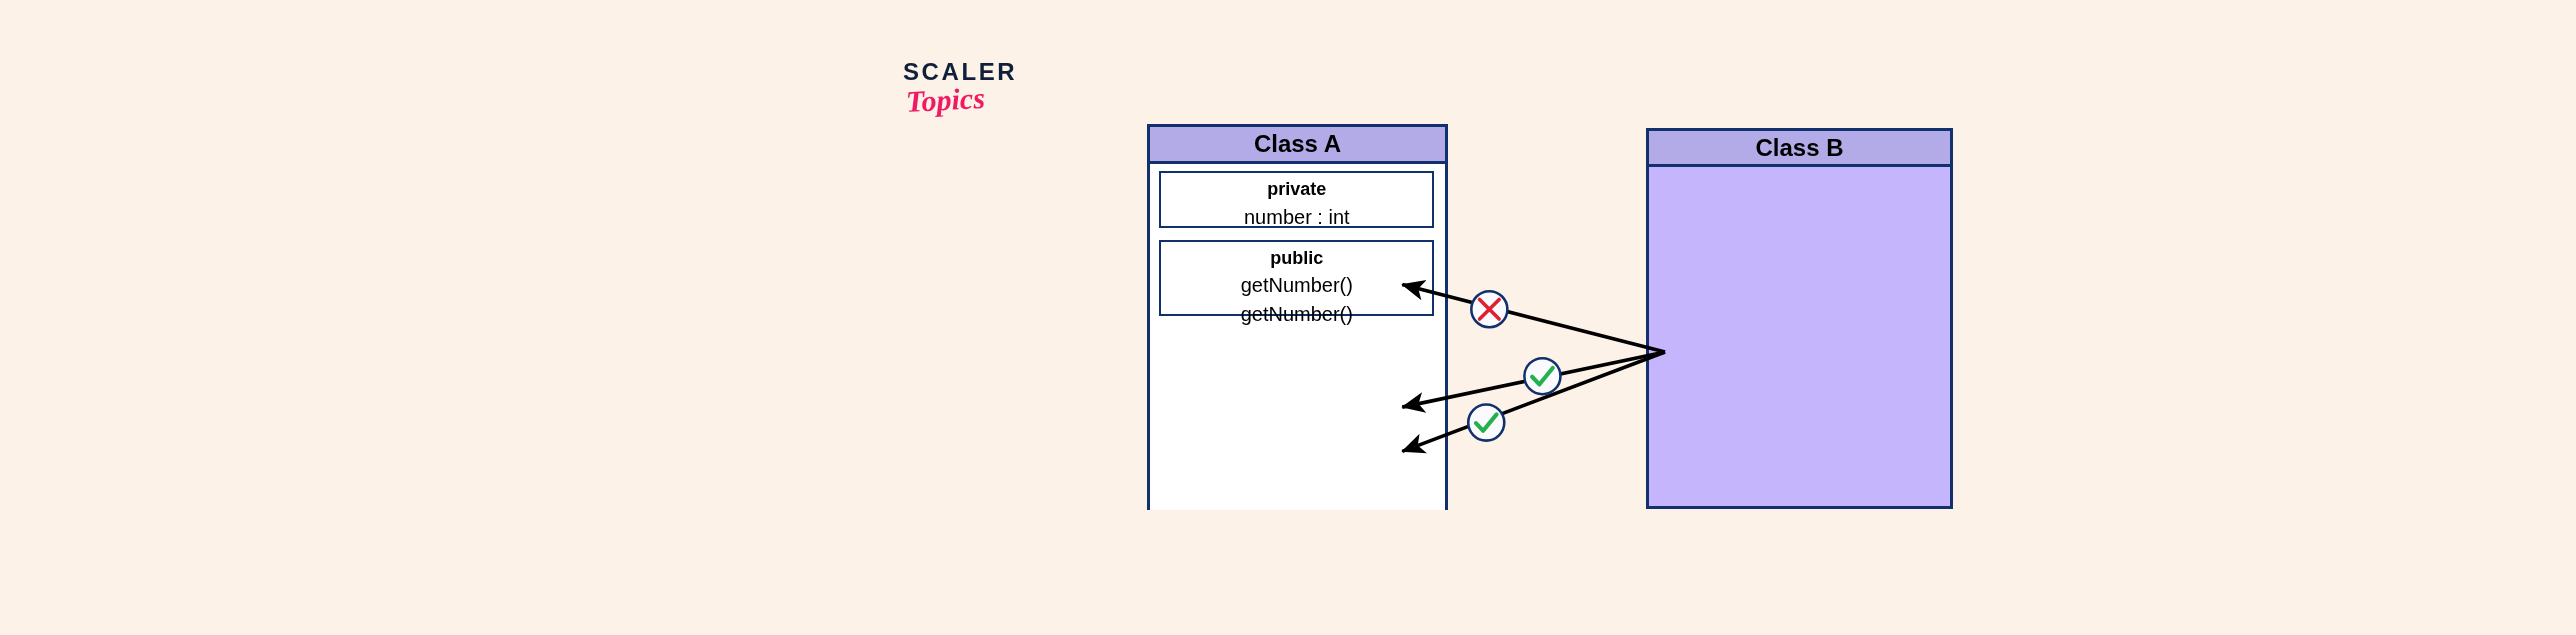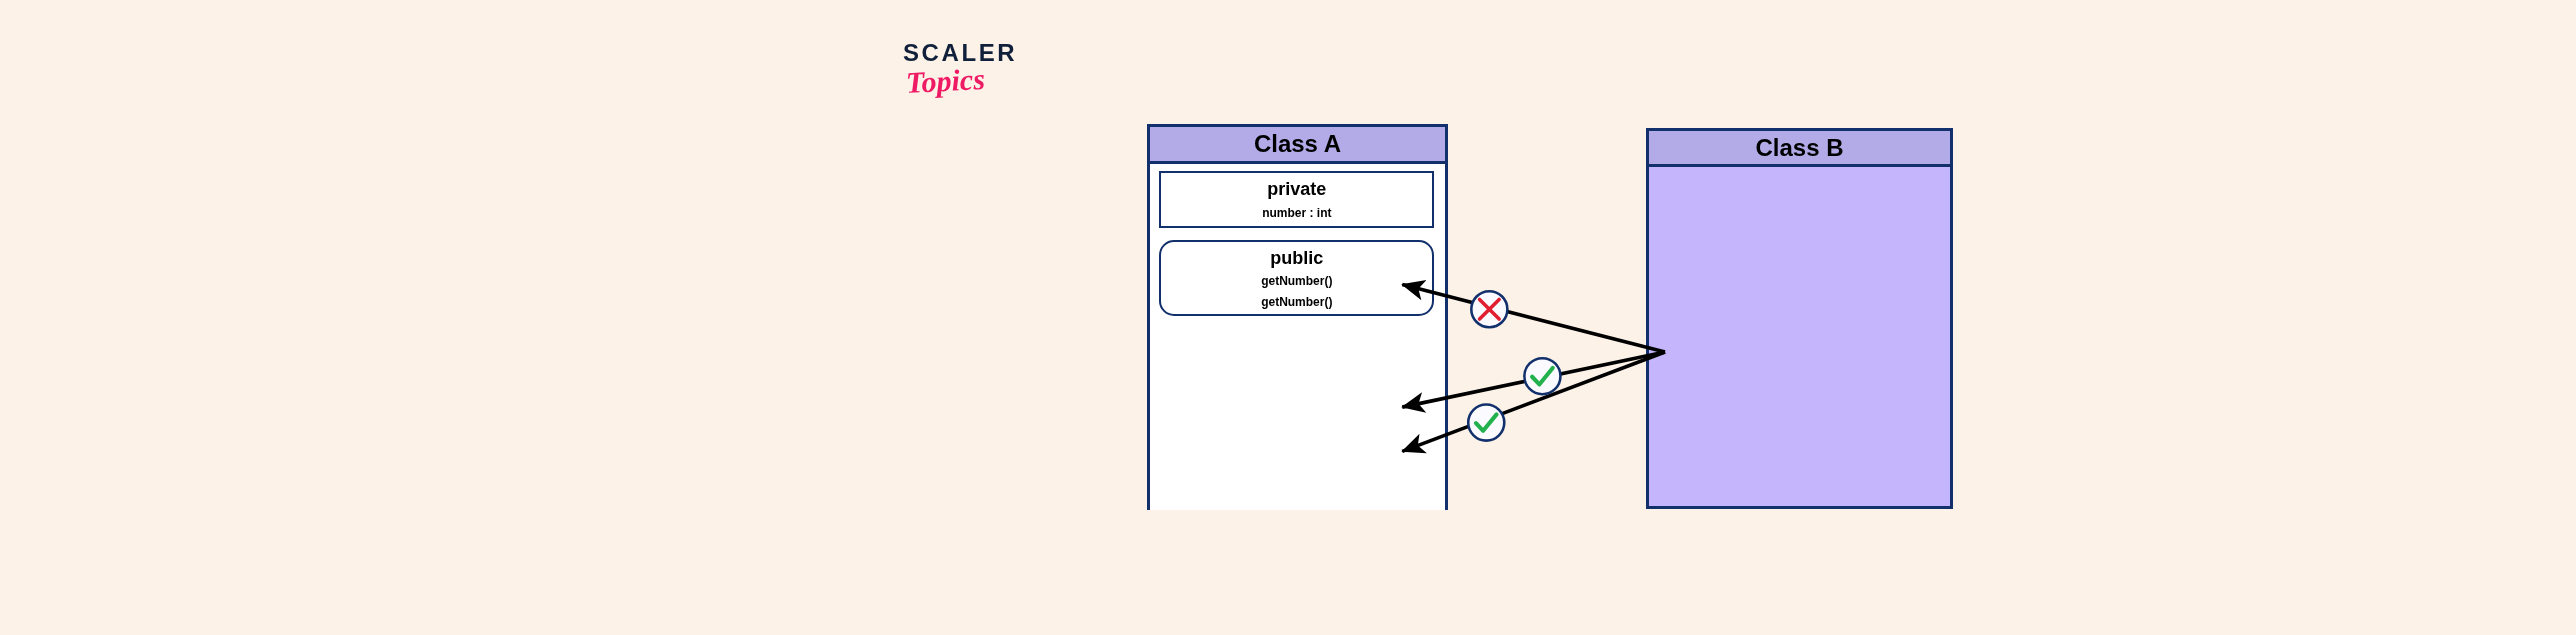--- a/index.html
+++ b/index.html
@@ -12,21 +12,21 @@
     background: #FDF2E8;
     font-family: "Liberation Sans", sans-serif;
     overflow: hidden;
     position: relative;
   }
 
   
   #logo {
     position: absolute;
     left: 903px;
-    top: 41px;
+    top: 60px;
     width: 134px;
     height: 93px;
   }
   #logo .logo-scaler {
     font-family: "Liberation Sans", sans-serif;
     font-weight: bold;
     font-size: 24px;
     letter-spacing: 2.6px;
     color: #10203A;
     line-height: 1;
@@ -93,35 +93,35 @@
   .section-box {
     position: absolute;
     box-sizing: border-box;
     border: 2.1px solid #12306B;
     background: #FFFFFF;
     left: 9.3px;
     width: 275px;
     text-align: center;
   }
   #section-private { top: 7.2px;  height: 57px; }
-  #section-public  { top: 76px; height: 76px; border-radius: 15px; }
+  #section-public  { top: 76px; height: 76px; }
 
   .section-title {
     font-weight: bold;
     font-size: 18px;
     color: #000000;
     line-height: 1;
     margin-top: 7.2px;
   }
   .member {
-    font-size: 12px;
+    font-size: 20px;
     color: #000000;
     line-height: 1;
     margin-top: 8.2px;
-    font-weight: bold;
+    font-weight: normal;
   }
 
   
   #class-b-member {
     position: absolute;
     left: 14.4px;
     top: 188px;
     font-weight: bold;
     font-size: 16.5px;
     color: #000000;

